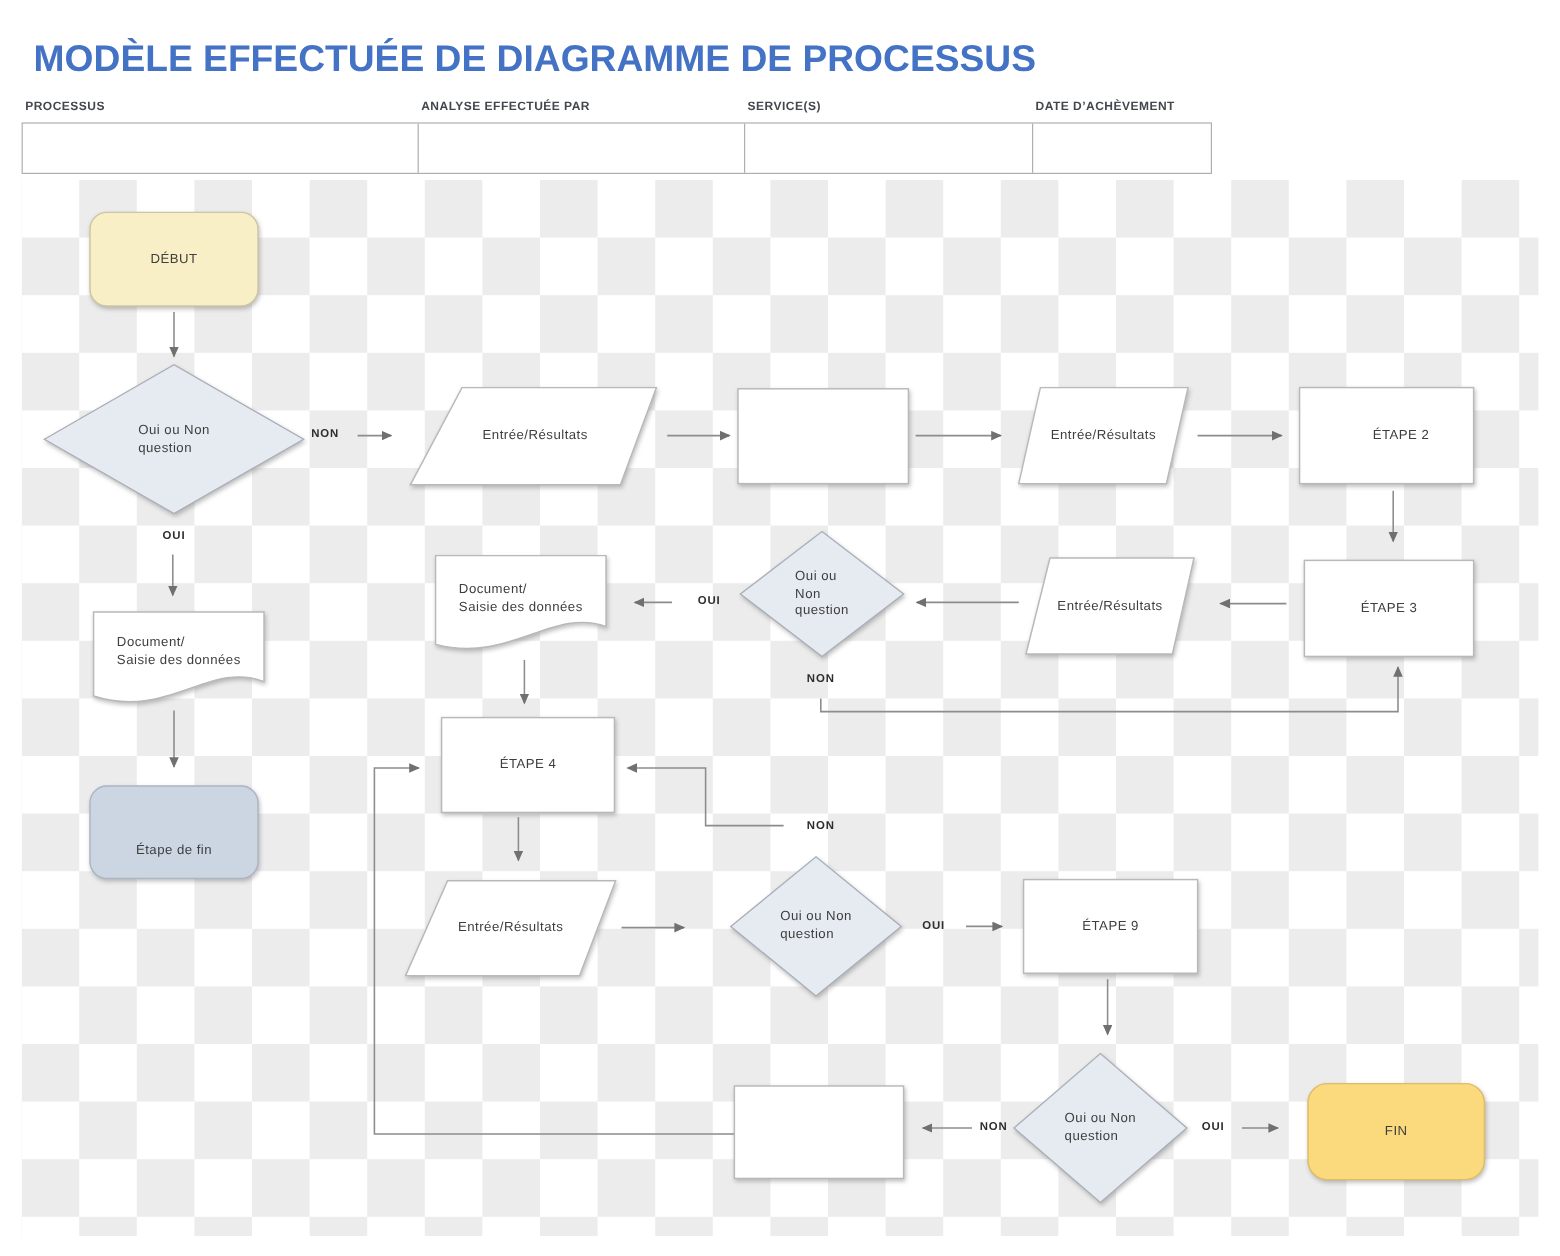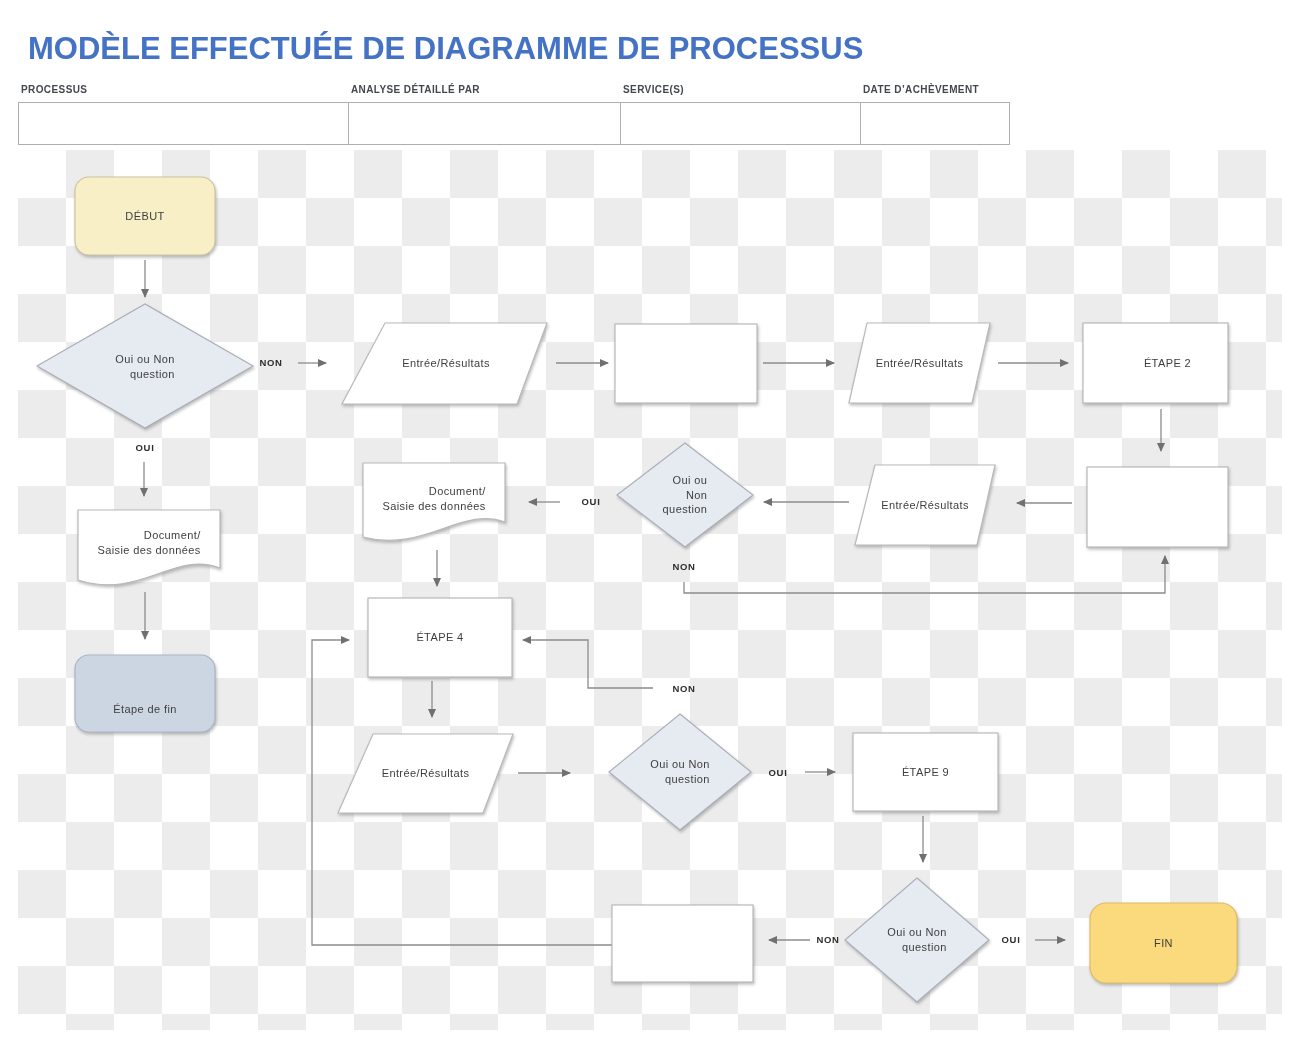--- a/index.html
+++ b/index.html
@@ -29,34 +29,34 @@
   .process{fill:#FFFFFF;stroke:#B9B9B9;stroke-width:1.2;}
   .io{fill:#FFFFFF;stroke:#B9B9B9;stroke-width:1.2;}
   .doc{fill:#FFFFFF;stroke:#B9B9B9;stroke-width:1.2;}
   .decision{fill:#E6EBF2;stroke:#A9AEB9;stroke-width:1.1;}
   .startend{fill:#F9EFC7;stroke:#CEC5A3;stroke-width:1.2;}
   .terminator{fill:#CCD6E3;stroke:#ABB5C5;stroke-width:1.2;}
   .finshape{fill:#FBD97D;stroke:#E0BC66;stroke-width:1.2;}
   .lnk{fill:none;stroke:#8C8C8C;stroke-width:1.3;marker-end:url(#ah);}
 
   .nlabel{position:absolute;display:flex;align-items:center;justify-content:center;
-          text-align:right;font-size:11px;line-height:1.35;color:#3E3E3E;
+          text-align:left;font-size:11px;line-height:1.35;color:#3E3E3E;
           letter-spacing:.4px;white-space:pre-line;pointer-events:none;}
   .blabel{position:absolute;transform:translate(-50%,-50%);font-size:9.5px;
           font-weight:bold;color:#2D2D2D;letter-spacing:.7px;white-space:nowrap;}
 </style>
 </head>
 <body>
 
 <h1 class="title">MODÈLE EFFECTUÉE DE DIAGRAMME DE PROCESSUS</h1>
 
 <div class="meta-wrap">
   <div class="meta-labels">
     <div class="ml w1">PROCESSUS</div>
-    <div class="ml w2">ANALYSE DÉTAILLÉ PAR</div>
+    <div class="ml w2">ANALYSE EFFECTUÉE PAR</div>
     <div class="ml w3">SERVICE(S)</div>
     <div class="ml w4">DATE D’ACHÈVEMENT</div>
   </div>
   <div class="meta-cells">
     <div class="meta-cell w1" role="textbox"></div>
     <div class="meta-cell w2" role="textbox"></div>
     <div class="meta-cell w3" role="textbox"></div>
     <div class="meta-cell w4" role="textbox"></div>
   </div>
 </div>
@@ -114,20 +114,21 @@
 
   <div class="nlabel" style="left:57px;top:27px;width:140px;height:78px;">DÉBUT</div>
   <div class="nlabel" style="left:42px;top:186px;width:170px;height:62px;">Oui ou Non
 question</div>
   <div class="nlabel" style="left:60px;top:362px;width:142px;height:62px;">Document/
 Saisie des données</div>
   <div class="nlabel" style="left:57px;top:521px;width:140px;height:77px;">Étape de fin</div>
   <div class="nlabel" style="left:352px;top:173px;width:152px;height:81px;">Entrée/Résultats</div>
   <div class="nlabel" style="left:831px;top:173px;width:141px;height:80px;">Entrée/Résultats</div>
   <div class="nlabel" style="left:1065px;top:173px;width:145px;height:80px;padding-left:12px;">ÉTAPE 2</div>
+  <div class="nlabel" style="left:1069px;top:317px;width:141px;height:80px;">ÉTAPE 3</div>
   <div class="nlabel" style="left:837px;top:315px;width:140px;height:80px;">Entrée/Résultats</div>
   <div class="nlabel" style="left:612px;top:307px;width:110px;height:76px;">Oui ou
 Non
 question</div>
   <div class="nlabel" style="left:345px;top:315px;width:142px;height:68px;">Document/
 Saisie des données</div>
   <div class="nlabel" style="left:350px;top:448px;width:144px;height:79px;">ÉTAPE 4</div>
   <div class="nlabel" style="left:330px;top:584px;width:155px;height:79px;">Entrée/Résultats</div>
   <div class="nlabel" style="left:584px;top:586px;width:156px;height:72px;">Oui ou Non
 question</div>

